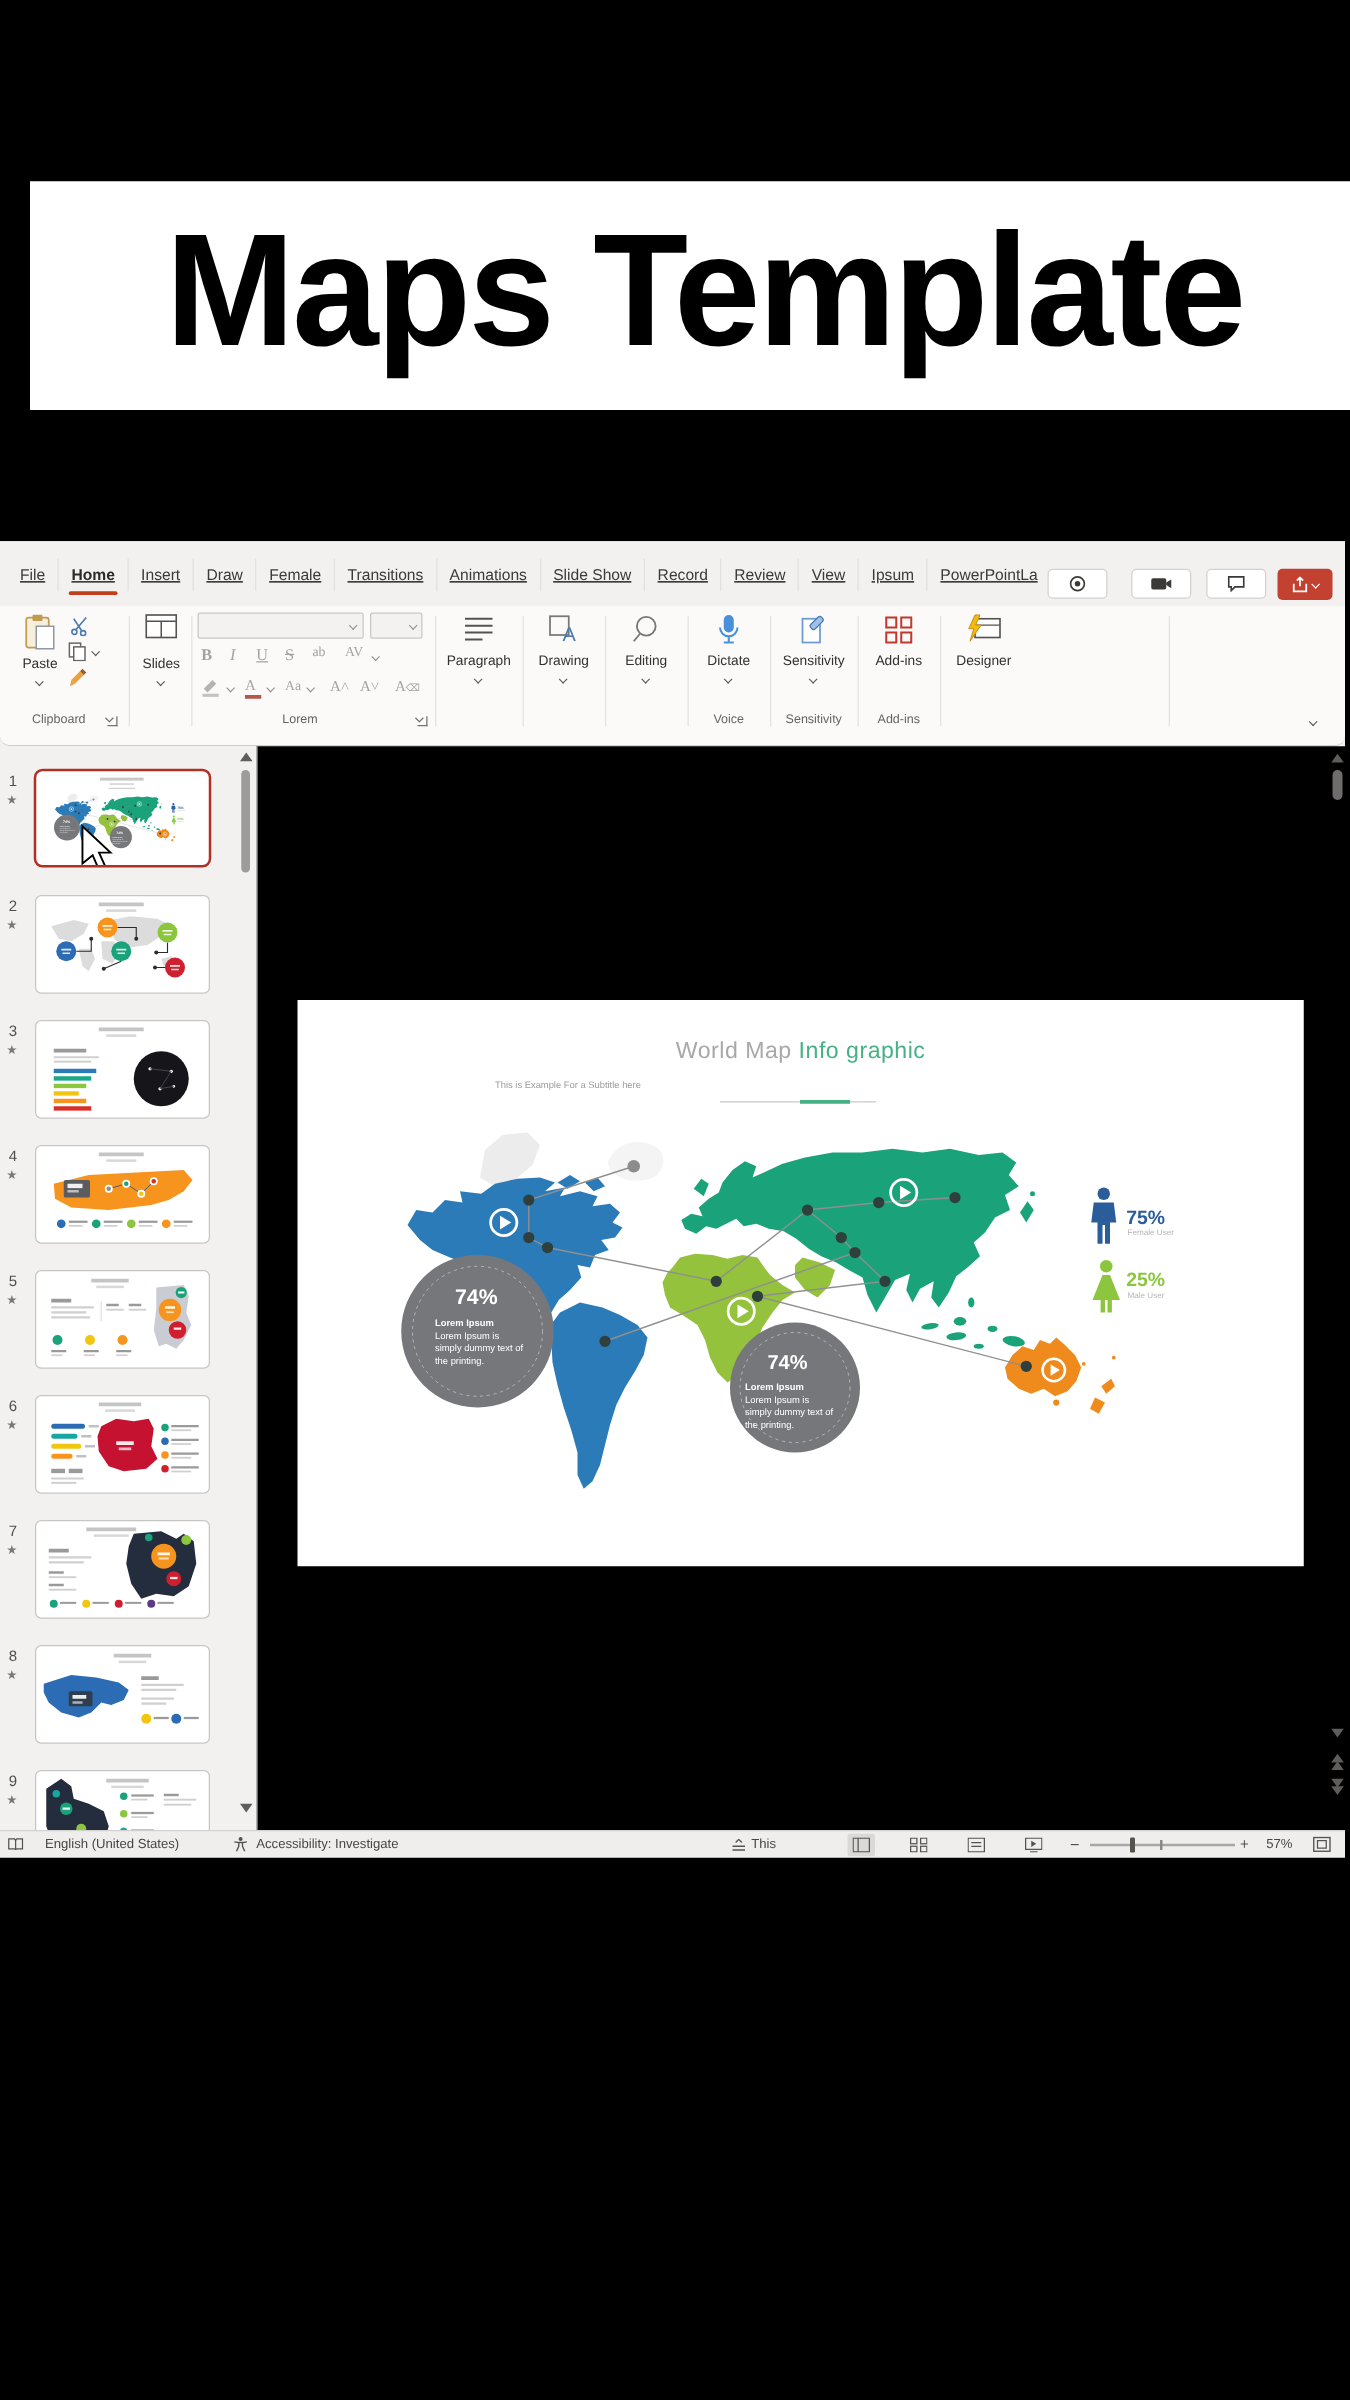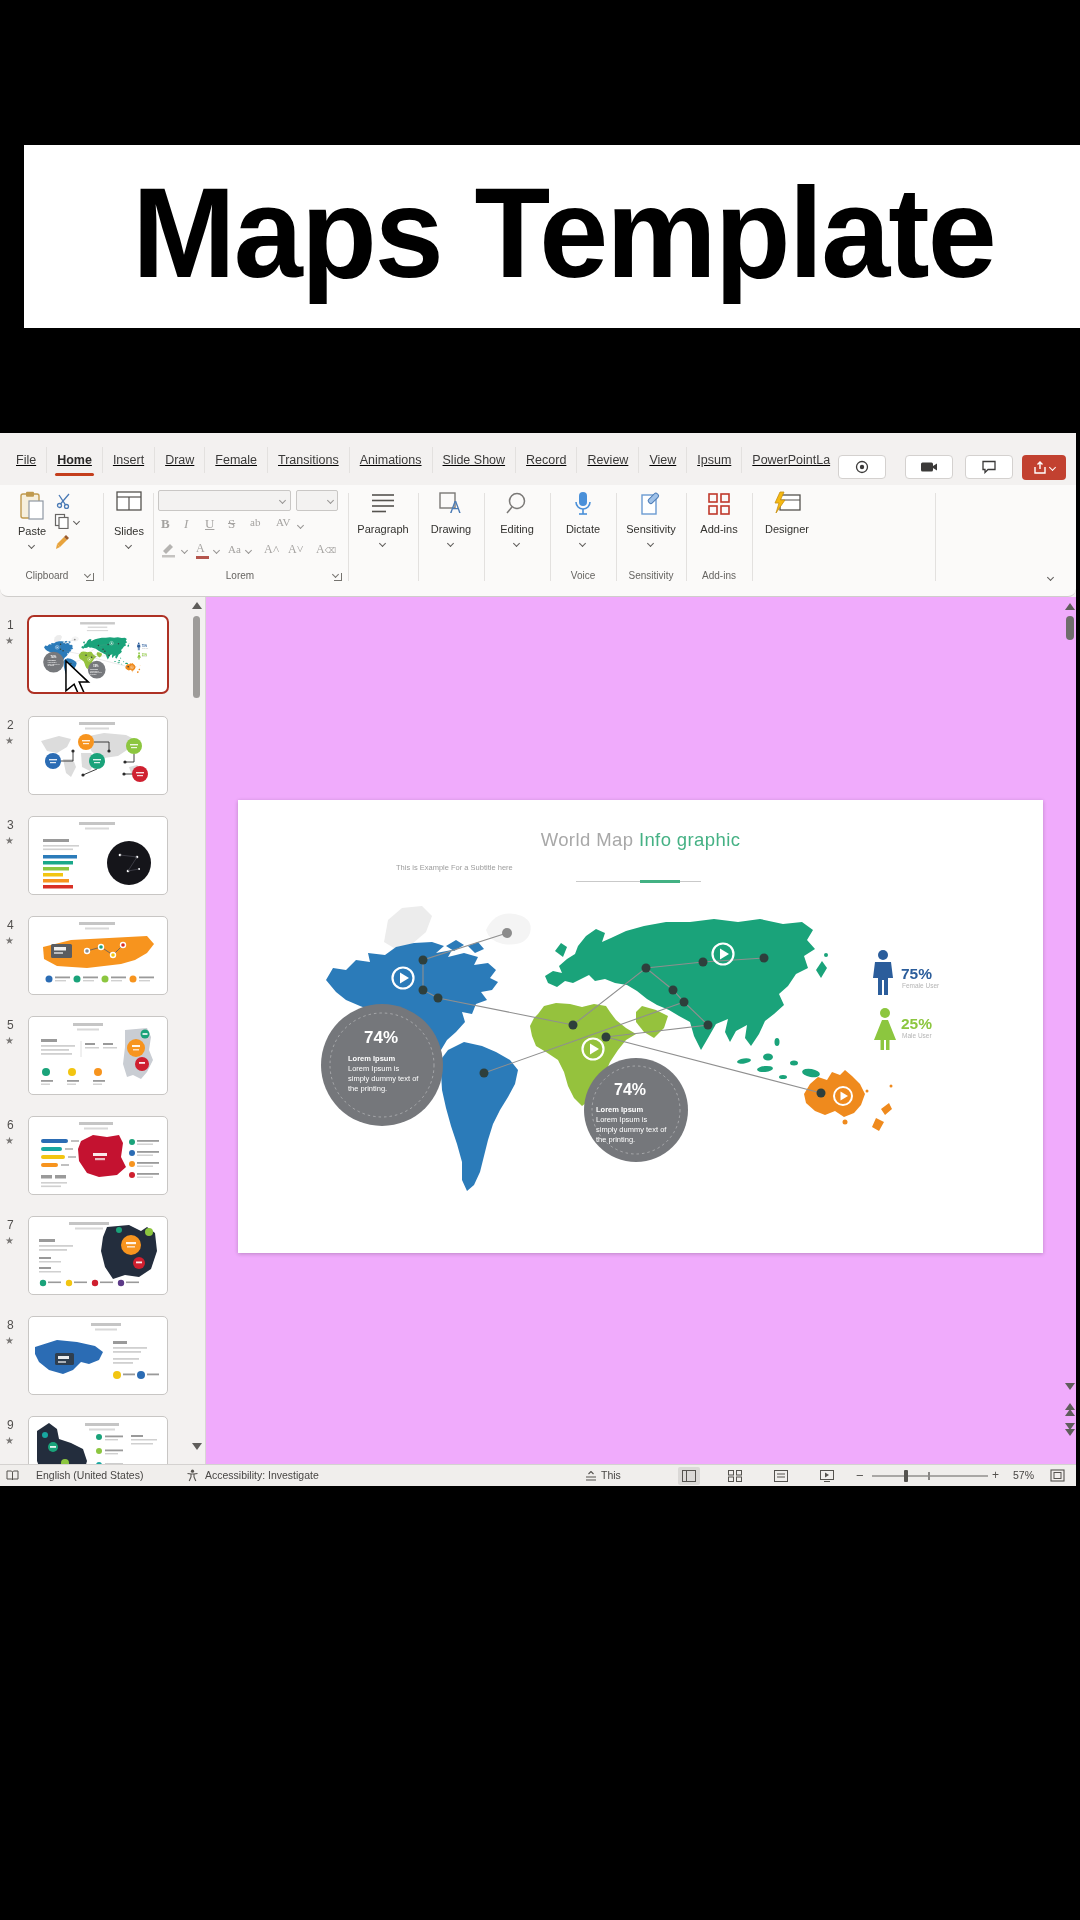--- a/index.html
+++ b/index.html
@@ -34,21 +34,21 @@
   .combo { position:absolute; height:21px; background:#f3f2f1; border:1px solid #c9c7c5; border-radius:2px; }
   .fmt { font-size:13px; color:#a5a3a1; font-family:"Liberation Serif",serif; }
 
   
   .work { position:absolute; left:0; top:164px; width:100%; height:867px; }
   .panel { position:absolute; left:0; top:0; width:205px; height:867px; background:#f3f1f0; overflow:hidden; }
   .thumb { position:absolute; left:28px; width:140px; height:79px; background:#fff; border:1px solid #c8c6c4; border-radius:5px; overflow:hidden; }
   .thumb.sel { border:2.5px solid #ae3124; border-radius:7px; left:27px; width:142px; }
   .snum { position:absolute; left:7px; font-size:12px; color:#514f4d; }
   .sstar { position:absolute; left:5px; font-size:10px; color:#7a7876; font-family:"DejaVu Sans",sans-serif; }
-  .canvas { position:absolute; left:205px; top:0; width:871px; height:867px; background:#f0abfc; border-left:1px solid #d8d6d4;padding-left:48px; }
+  .canvas { position:absolute; left:205px; top:0; width:871px; height:867px; background:#000000; border-left:1px solid #d8d6d4;padding-left:48px; }
   .slide { position:absolute; left:32px; top:203px; width:805px; height:453px; background:#fff; box-shadow:0 1px 4px rgba(0,0,0,0.22); }
 
   .slide-title { position:absolute; left:0; top:29px; width:100%; text-align:center; font-size:18.5px; letter-spacing:0.4px; }
   .slide-sub { position:absolute; left:158px; top:63px; font-size:7.5px; color:#9c9c9c; }
   .sdivider { position:absolute; left:338px; top:81px; width:125px; height:1px; background:#c9c9c9; }
   .sdivider .grn { position:absolute; left:64px; top:-1px; width:40px; height:3px; background:#43b183; }
 
   
   .sb-tri { width:0; height:0; border-left:5px solid transparent; border-right:5px solid transparent; position:absolute; }
   .up { border-bottom:7px solid #5f5d5b; }

